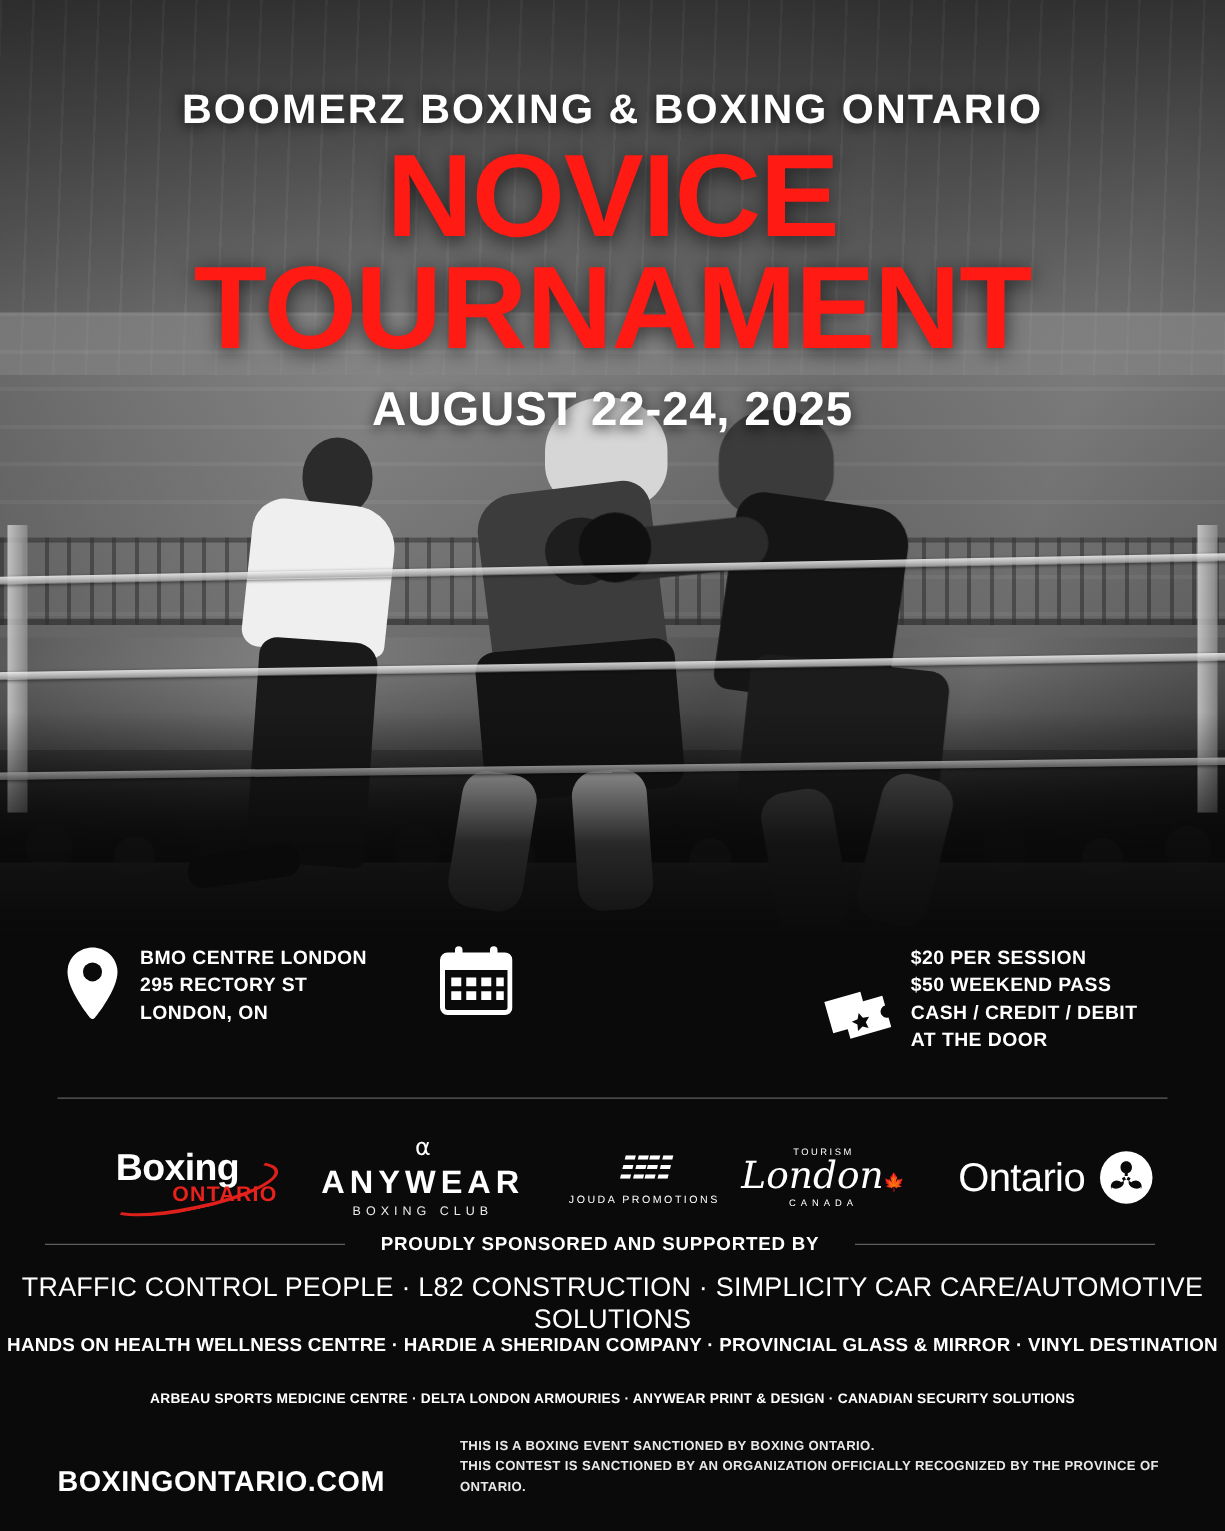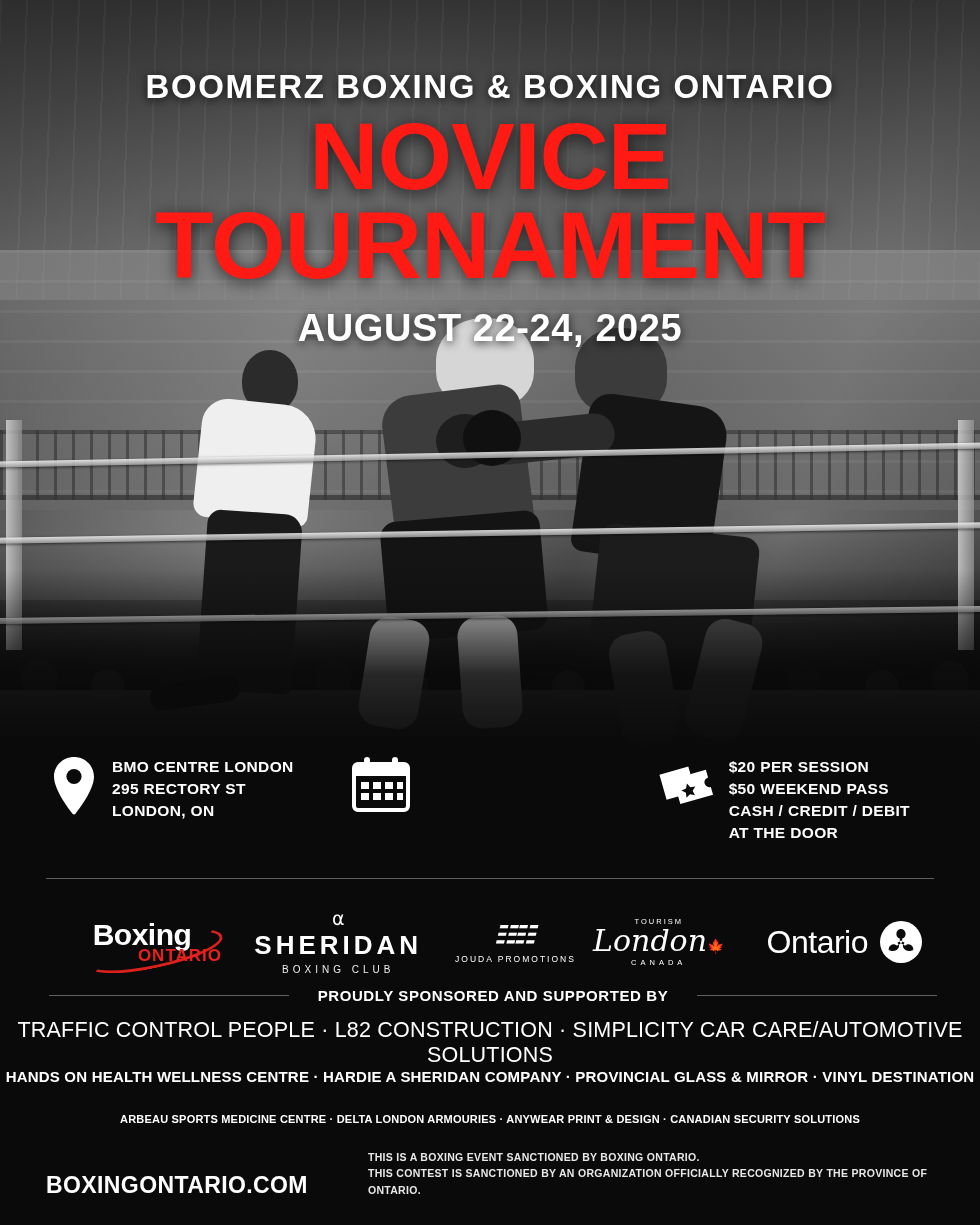--- a/index.html
+++ b/index.html
@@ -155,21 +155,21 @@
     text-shadow: 0 2px 10px rgba(0,0,0,.8);
   }
 
   
   .info-row {
     position: absolute; top: 756px; left: 0; width: 980px;
     display: flex; align-items: flex-start;
     padding: 0 46px;
     z-index: 6;
   }
-  .info-block { display: flex; align-items: flex-start; gap: 16px; }
+  .info-block { display: flex; align-items: flex-end; gap: 16px; }
   .info-block.venue { width: 330px; padding-left: 6px; }
   .info-block.schedule { width: 330px; }
   .info-block.pricing { width: 300px; }
   .info-icon { flex: 0 0 auto; display:block; }
   .info-lines { color: #fff; font-size: 15.5px; font-weight: bold; line-height: 1.42; letter-spacing: .35px; }
   .info-lines div { white-space: nowrap; }
 
   
   .divider {
     position: absolute; left: 46px; width: 888px; height: 1px;
@@ -214,21 +214,21 @@
   .logo-ontario { width: 185px; display: flex; align-items: center; justify-content: flex-end; gap: 12px; }
   .logo-ontario .word { font-size: 32px; letter-spacing: -.5px; }
   .logo-ontario .tri {
     width: 42px; height: 42px; border-radius: 50%; background: #fff;
     display:flex; align-items:center; justify-content:center;
   }
   .logo-ontario .tri svg { display:block; }
 
   
   .sponsor-head-row {
-    position: absolute; top: 984px; left: 49px; width: 888px; height: 22px;
+    position: absolute; top: 984px; left: 36px; width: 888px; height: 22px;
     display: flex; align-items: center; gap: 29px; z-index: 6;
   }
   .sponsor-head-row .line { flex: 1 1 auto; height: 1px; background: rgba(255,255,255,.35); }
   .sponsor-head-row .label {
     color:#fff; font-size: 15px; font-weight: bold; letter-spacing: .6px; white-space: nowrap;
   }
   .sponsors {
     position: absolute; top: 1018px; left: 0; width: 980px;
     text-align: center; color: #fff; z-index: 6;
   }
@@ -360,21 +360,21 @@
   <div class="logos">
 
     <div class="logo logo-boxing-ontario">
       <div class="swoosh"></div>
       <div class="bx">Boxing</div>
       <div class="on">ONTARIO</div>
     </div>
 
     <div class="logo logo-boomerz">
       <div class="bull">⍺</div>
-      <div class="main">SHERIDAN</div>
+      <div class="main">ANYWEAR</div>
       <div class="sub">BOXING CLUB</div>
     </div>
 
     <div class="logo logo-jouda">
       <div class="mark">☷☷</div>
       <div class="sub">JOUDA PROMOTIONS</div>
     </div>
 
     <div class="logo logo-london">
       <div class="top">TOURISM</div>

